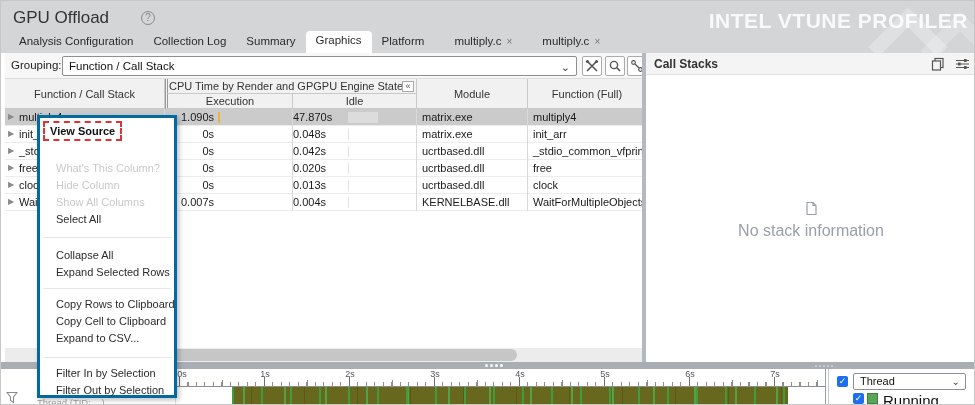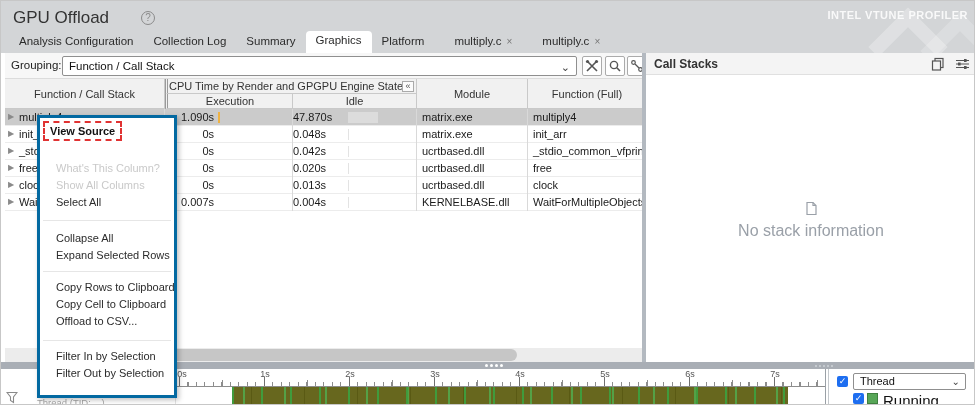--- a/index.html
+++ b/index.html
@@ -4,21 +4,21 @@
 <style>
   * { box-sizing: border-box; margin: 0; padding: 0; }
   html,body { width:975px; height:405px; overflow:hidden; }
   body { font-family:"Liberation Sans", sans-serif; }
   #app { position:relative; width:975px; height:405px; background:#fff; overflow:hidden; border:1px solid #c7c7c7; }
 
   
   .top-strip { position:absolute; left:0; top:0; width:975px; height:52px; background:#d3d5d7; overflow:hidden; }
   .page-title { position:absolute; left:12px; top:7px; font-size:17px; color:#333; }
   .help-icon { position:absolute; left:140px; top:10px; width:14px; height:14px; border:1px solid #8a8a8a; border-radius:50%; color:#8a8a8a; font-size:10px; line-height:12px; text-align:center; }
-  .brand { position:absolute; right:8px; top:8px; font-size:11px; font-weight:bold; letter-spacing:.5px; color:rgba(255,255,255,.85); font-stretch:condensed; }
+  .brand { position:absolute; right:8px; top:8px; font-size:21px; font-weight:bold; letter-spacing:.5px; color:rgba(255,255,255,.85); font-stretch:condensed; }
   .chev { position:absolute; border-style:solid; border-color:rgba(255,255,255,.28); border-width:0; transform:rotate(45deg); }
   .chev1 { right:40px; top:18px; width:56px; height:56px; border-top-width:14px; border-left-width:14px; }
   .chev2 { right:-12px; top:22px; width:56px; height:56px; border-top-width:14px; border-left-width:14px; border-color:rgba(255,255,255,.2); }
   .tabs { position:absolute; left:8px; bottom:0; display:flex; align-items:flex-end;justify-content:space-between; }
   .tab { height:21px; padding:3px 10px 0 10px; font-size:11.5px; color:#2b2b2b; white-space:nowrap; cursor:default; }
   .tab.active { background:#fff; border-radius:4px 4px 0 0; height:22px; }
   .tab .x { color:#777; font-size:10px; margin-left:5px; }
   .tab.gap { margin-left:10px; }
 
   
@@ -312,27 +312,28 @@
         <div class="swatch"></div>
         <div class="legend-item-label">Running</div>
       </div>
     </div>
   </div>
 
   <div class="ctx-menu">
     <div class="mi highlight">View Source</div>
     <div class="mgap-a"></div>
     <div class="mi disabled">What's This Column?</div>
+    <div class="mi disabled">Hide Column</div>
     <div class="mi disabled">Show All Columns</div>
     <div class="mi">Select All</div>
     <div class="mgap-b"></div><div class="msep"></div><div class="mgap-b"></div>
     <div class="mi">Collapse All</div>
     <div class="mi">Expand Selected Rows</div>
     <div class="mgap-c"></div><div class="msep"></div><div class="mgap-c"></div>
     <div class="mi">Copy Rows to Clipboard</div>
     <div class="mi">Copy Cell to Clipboard</div>
-    <div class="mi">Offload to CSV...</div>
+    <div class="mi">Expand to CSV...</div>
     <div class="mgap-d"></div><div class="msep"></div><div class="mgap-c"></div>
     <div class="mi">Filter In by Selection</div>
     <div class="mi">Filter Out by Selection</div>
   </div>
 
 </div>
 
 </body></html>

